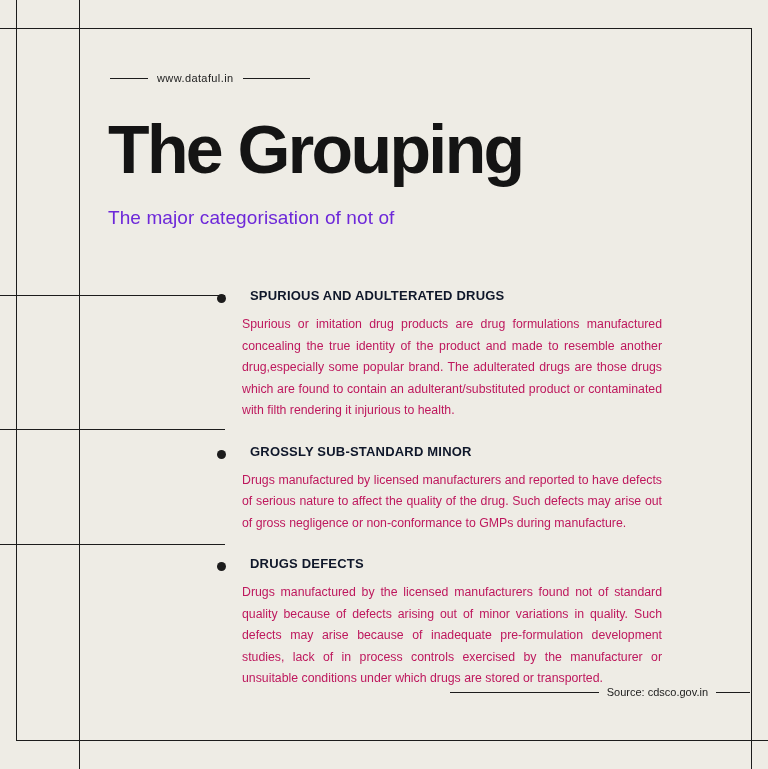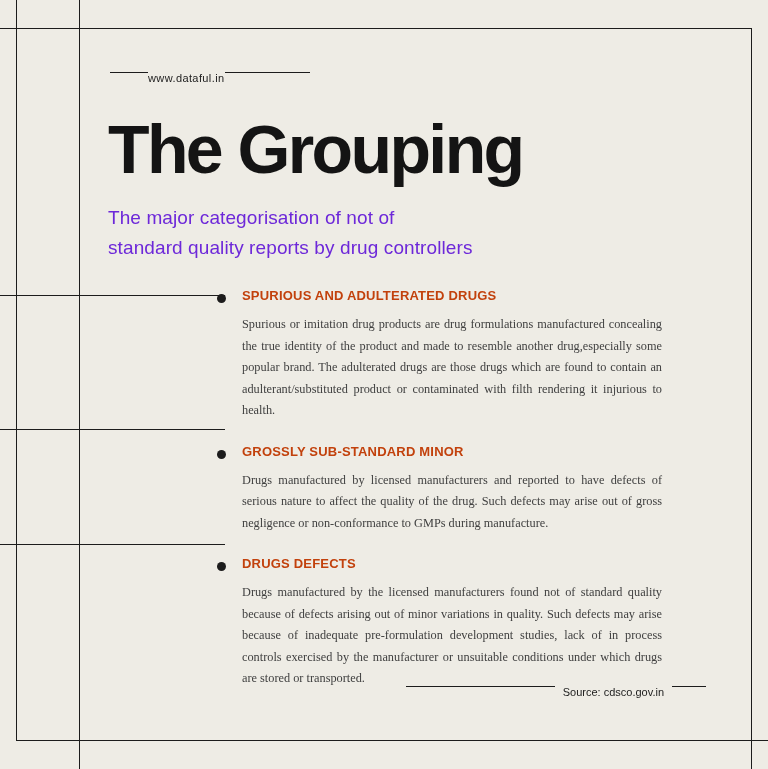--- a/index.html
+++ b/index.html
@@ -42,20 +42,22 @@
   .hline-r2     { left: 0;   top: 429px; width: 225px; }
   .hline-r3     { left: 0;   top: 544px; width: 225px; }
   .hline-bottom { left: 16px; top: 740px; width: 752px; }
 
   
   .url-row {
     position: absolute;
     left: 110px;
     top: 72px;
     display: flex;
+    align-items: center;
+    gap: 9px;
     width: 200px;
   }
   .url-row .dash {
     width: 38px;
     height: 1px;
     background: #1c1c1c;
     display: block;
   }
   .url-text {
     font-size: 11px;
@@ -106,45 +108,45 @@
   .bullet {
     position: absolute;
     left: -1px;
     top: 6px;
     width: 9px;
     height: 9px;
     border-radius: 50%;
     background: #1c1c1c;
   }
   .sec-title {
-    margin-left: 24px;
+    margin-left: 32px;
     font-size: 13px;
     font-weight: bold;
     letter-spacing: 0.2px;
-    color: #c2410c;
+    color: #0f172a;
   }
   .sec-body {
     margin-left: 24px;
     margin-top: 11px;
     font-size: 12.3px;
     line-height: 21.5px;
-    color: #404040;
+    color: #be185d;
     text-align: justify;
     text-justify: inter-word;
     width: 420px;
-    font-family: Liberation Serif, serif;
   }
 
   
   .source-row {
     position: absolute;
-    left: 406px;
+    left: 450px;
     top: 686px;
     width: 300px;
     display: flex;
+    align-items: center;
     gap: 8px;
   }
   .source-row .dash {
     flex: 1;
     height: 1px;
     background: #1c1c1c;
   }
   .source-text {
     font-size: 11px;
     color: #1c1c1c;
@@ -173,21 +175,20 @@
 
   <div class="url-row">
     <span class="dash"></span>
     <span class="url-text">www.dataful.in</span>
     <span class="dash-after"></span>
   </div>
 
   <div class="headline">The Grouping</div>
   <div class="subhead">
     <div>The major categorisation of not of</div>
-    <div>standard quality reports by drug controllers</div>
   </div>
 
   <div class="sections">
 
     <div class="section">
       <span class="bullet"></span>
       <div class="sec-title">SPURIOUS AND ADULTERATED DRUGS</div>
       <div class="sec-body">Spurious or imitation drug products are drug formulations manufactured concealing the true identity of the product and made to resemble another drug,especially some popular brand. The adulterated drugs are those drugs which are found to contain an adulterant/substituted product or contaminated with filth rendering it injurious to health.</div>
     </div>
 

